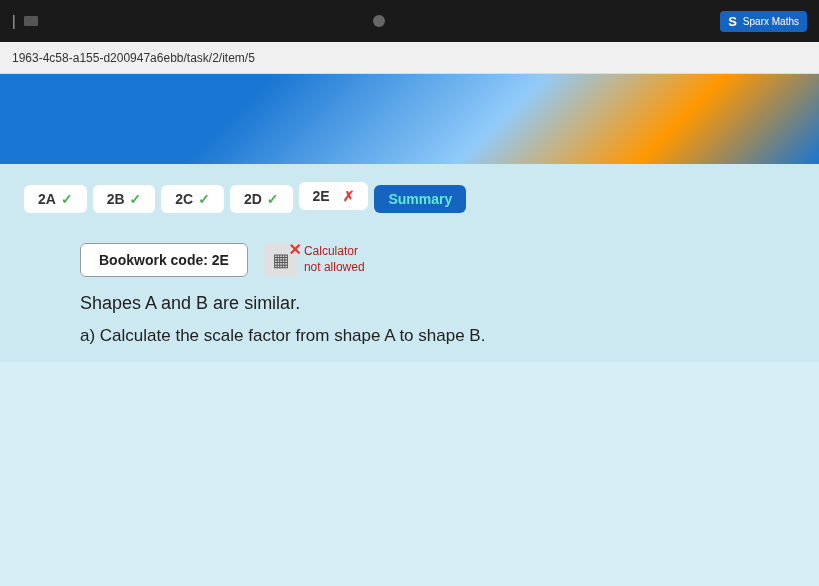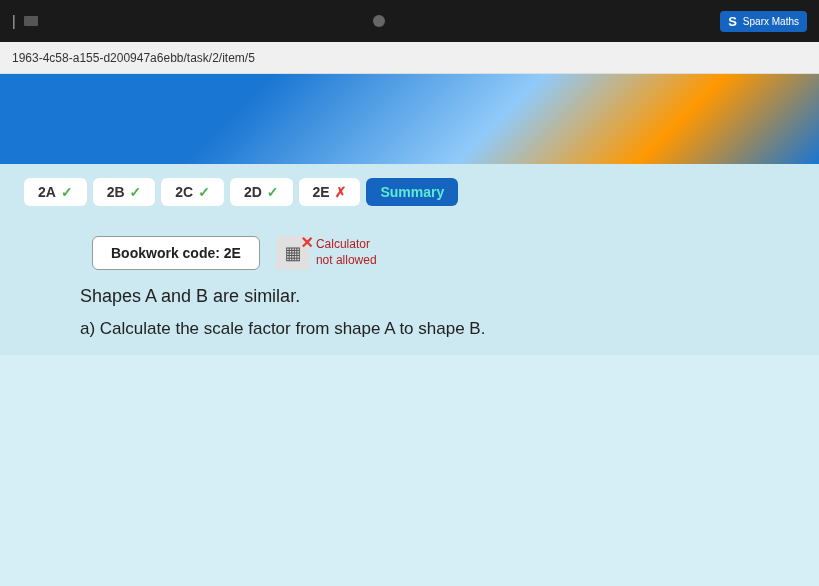--- a/index.html
+++ b/index.html
@@ -99,34 +99,35 @@
       display: flex;
       align-items: center;
       gap: 5px;
       background: white;
       border-radius: 6px;
       padding: 6px 14px;
       font-size: 14px;
       font-weight: 600;
       color: #333;
       cursor: pointer;
+      margin-top: 7px;
     }
     .tab .check {
       color: #4caf50;
       font-size: 14px;
     }
     .tab.active-summary {
       background: #1565c0;
       color: #5eead4;
       font-weight: 700;
     }
     .tab-2e {
       display: flex;
       align-items: center;
-      gap: 5px;
+      gap: 13px;
       background: white;
       border-radius: 6px;
       padding: 6px 14px;
       font-size: 14px;
       font-weight: 600;
       color: #333;
     }
     .tab-2e .cross {
       color: #e53935;
       font-size: 14px;
@@ -137,21 +138,20 @@
       padding: 16px 40px 16px 80px;
       background: #cce8f0;
     }
 
     
     .bookwork-row {
       display: flex;
       align-items: center;
       gap: 16px;
       margin-bottom: 16px;
-      margin-left: 12px;
     }
     .bookwork-code-box {
       background: white;
       border: 1.5px solid #999;
       border-radius: 6px;
       padding: 8px 18px;
       font-size: 14px;
       font-weight: 600;
       color: #222;
     }

